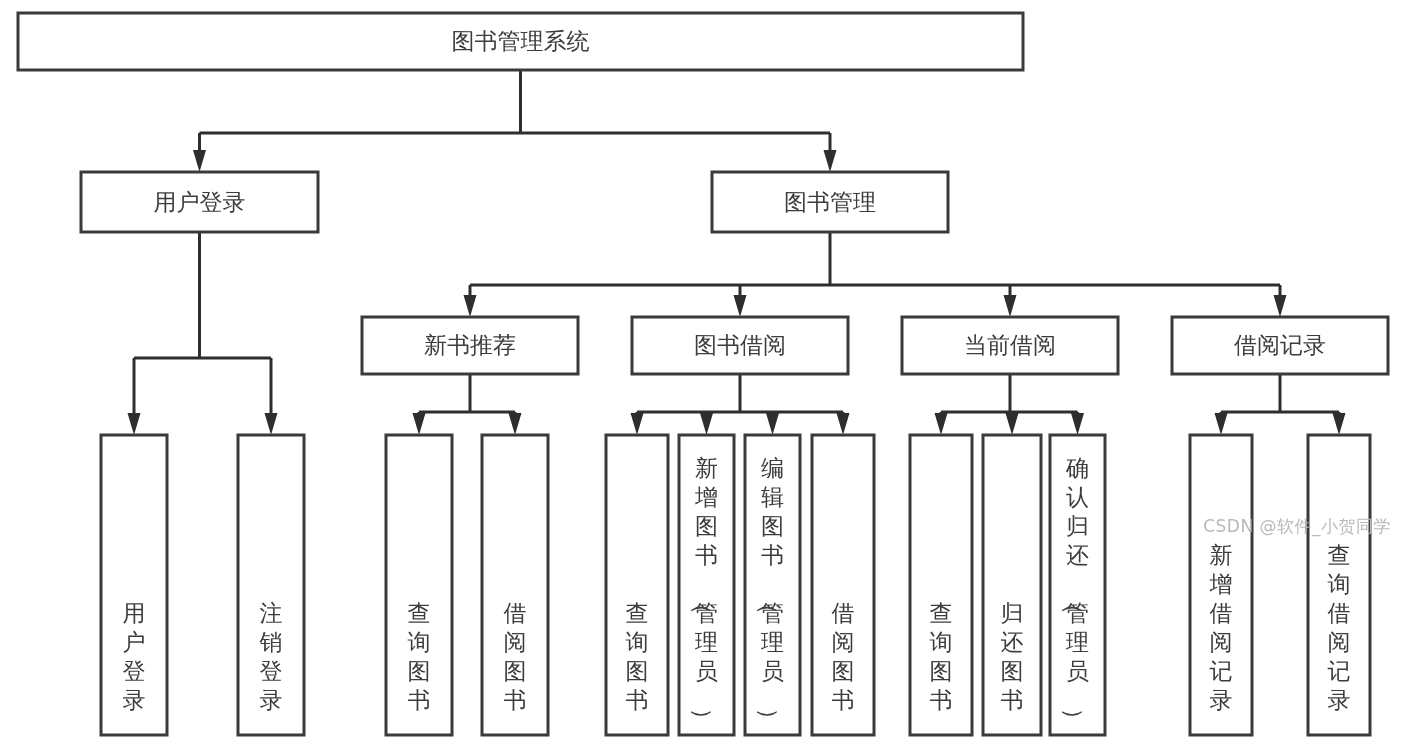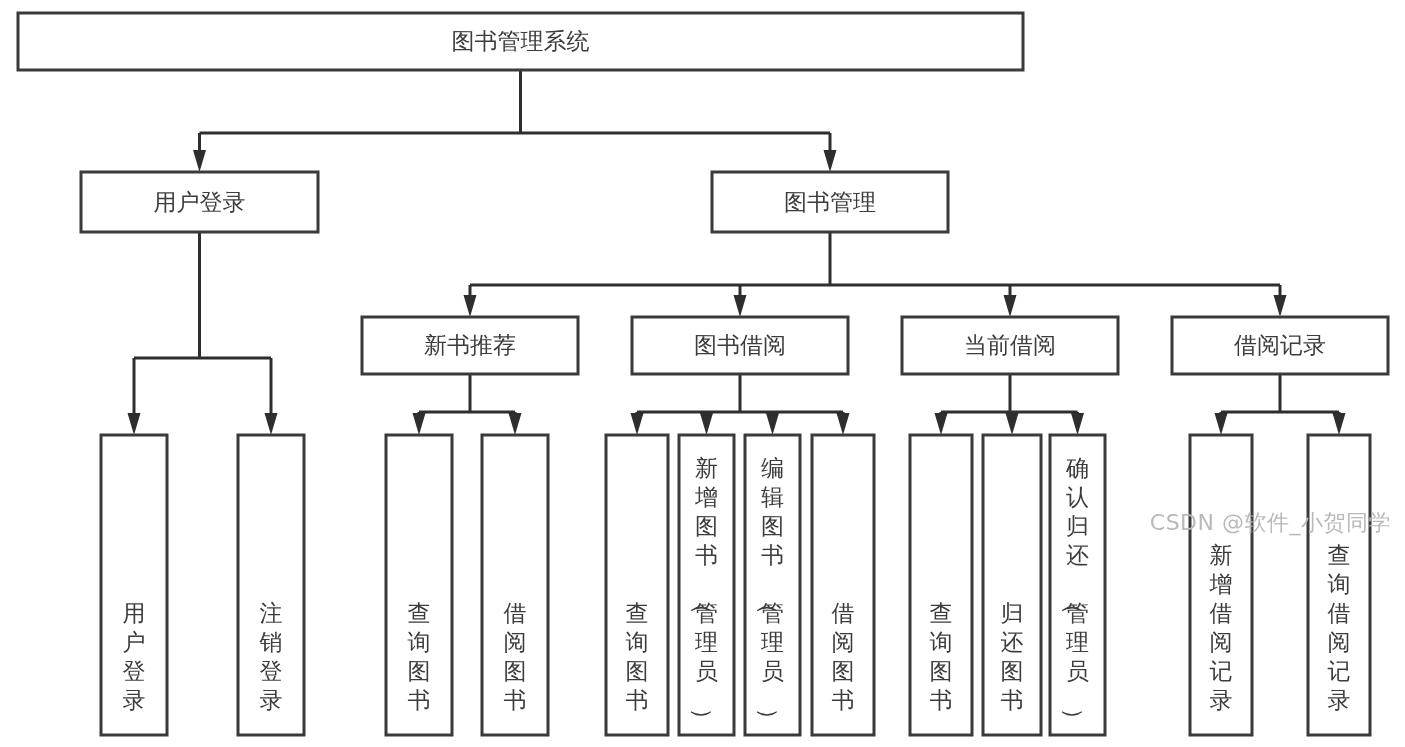--- a/index.html
+++ b/index.html
@@ -59,21 +59,21 @@
     fill: #3c3c3c;
     font-family: "DejaVu Sans", "Liberation Sans", sans-serif;
     font-size: 23px;
     text-anchor: middle;
   }
   .watermark {
     position: absolute;
     right: 14px;
     bottom: 6px;
     font-family: "DejaVu Sans", "Liberation Sans", sans-serif;
-    font-size: 22px;
+    font-size: 17px;
     color: #b9b9b9;
     white-space: nowrap;
     letter-spacing: 0.5px;
     pointer-events: none;
   }
 </style>
 </head>
 <body>
 
 <div id="diagram-root">

